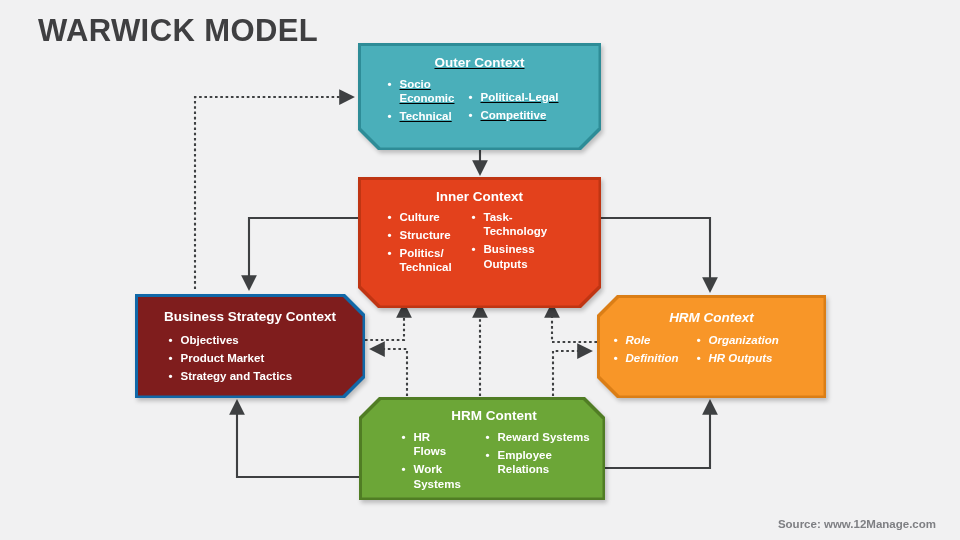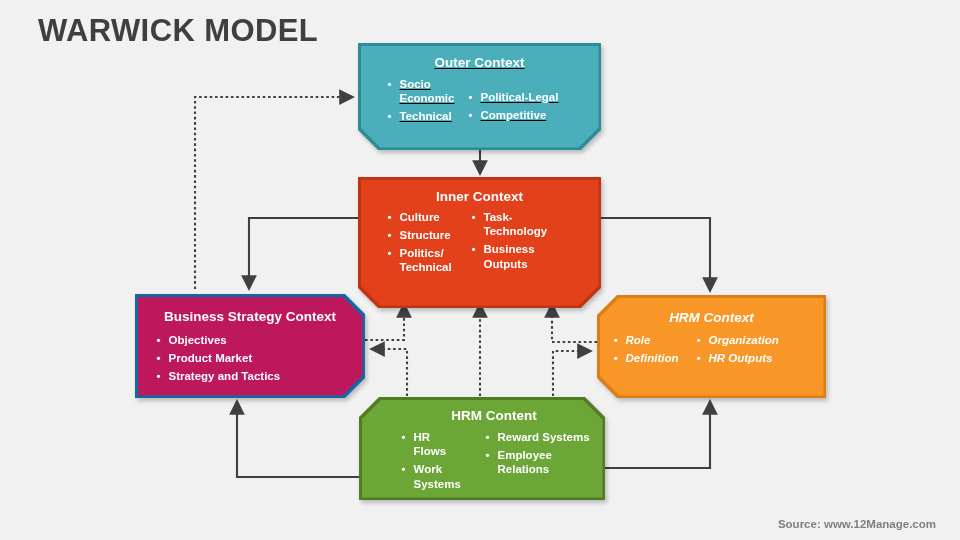--- a/index.html
+++ b/index.html
@@ -24,21 +24,21 @@
   .box { position:absolute; filter:drop-shadow(2px 3px 2px rgba(0,0,0,.22)); }
   .box-border { position:absolute; inset:0; }
   .box-fill { position:absolute; inset:2.5px; }
   .cut-bottom { clip-path:polygon(0 0,100% 0,100% calc(100% - 20px),calc(100% - 20px) 100%,20px 100%,0 calc(100% - 20px)); }
   .cut-top    { clip-path:polygon(20px 0,calc(100% - 20px) 0,100% 20px,100% 100%,0 100%,0 20px); }
   .cut-right  { clip-path:polygon(0 0,calc(100% - 20px) 0,100% 20px,100% calc(100% - 20px),calc(100% - 20px) 100%,0 100%); }
   .cut-left   { clip-path:polygon(20px 0,100% 0,100% 100%,20px 100%,0 calc(100% - 20px),0 20px);font-style:italic; }
 
   .teal   .box-border { background:#2E8C97; } .teal   .box-fill { background:#4AAFBA;text-decoration:underline; }
   .red    .box-border { background:#BF3513; } .red    .box-fill { background:#E3411C; }
-  .blue   .box-border { background:#1168A8; } .blue   .box-fill { background:#be185d; }
+  .blue   .box-border { background:#1168A8; } .blue   .box-fill { background:#7f1d1d; }
   .orange .box-border { background:#DB7E16; } .orange .box-fill { background:#F89628; }
   .green  .box-border { background:#507D24; } .green  .box-fill { background:#6CA637;padding-left:24px; }
 
   .box-title {
     text-align:center; color:#fff; font-weight:700; font-size:13.5px;
   }
   .cols { display:flex; color:#fff; font-weight:700; font-size:11.5px; line-height:14.5px; }
   ul.bullets { list-style:none; margin:0; padding:0; }
   ul.bullets li { position:relative; padding-left:13px; margin-bottom:3.5px; }
   ul.bullets li::before { content:"\2022"; position:absolute; left:1px; }
@@ -55,21 +55,21 @@
   .biz    .box-title { padding-top:12px; }
   .hrmctx .box-title { padding-top:12px; }
   .hrmcnt .box-title { padding-top:8px; }
 
   .outer  .cols { padding:7px 0 0 26px; }
   .outer  .col1 { width:64px; }
   .outer  .col2 { width:110px; margin-left:17px; margin-top:13px; }
   .inner  .cols { padding:6px 0 0 26px; }
   .inner  .col1 { width:76px; }
   .inner  .col2 { width:76px; margin-left:8px; }
-  .biz    .cols { padding:9px 0 0 18px; }
+  .biz    .cols { padding:9px 0 0 0;justify-content:flex-end; }
   .biz    .col1 { width:195px; }
   .hrmctx .cols { padding:8px 0 0 13px; }
   .hrmctx .col1 { width:70px; }
   .hrmctx .col2 { width:108px; margin-left:13px; }
   .hrmcnt .cols { padding:7px 0 0 15px; }
   .hrmcnt .col1 { width:64px; }
   .hrmcnt .col2 { width:112px; margin-left:20px; }
 </style>
 </head>
 <body>

